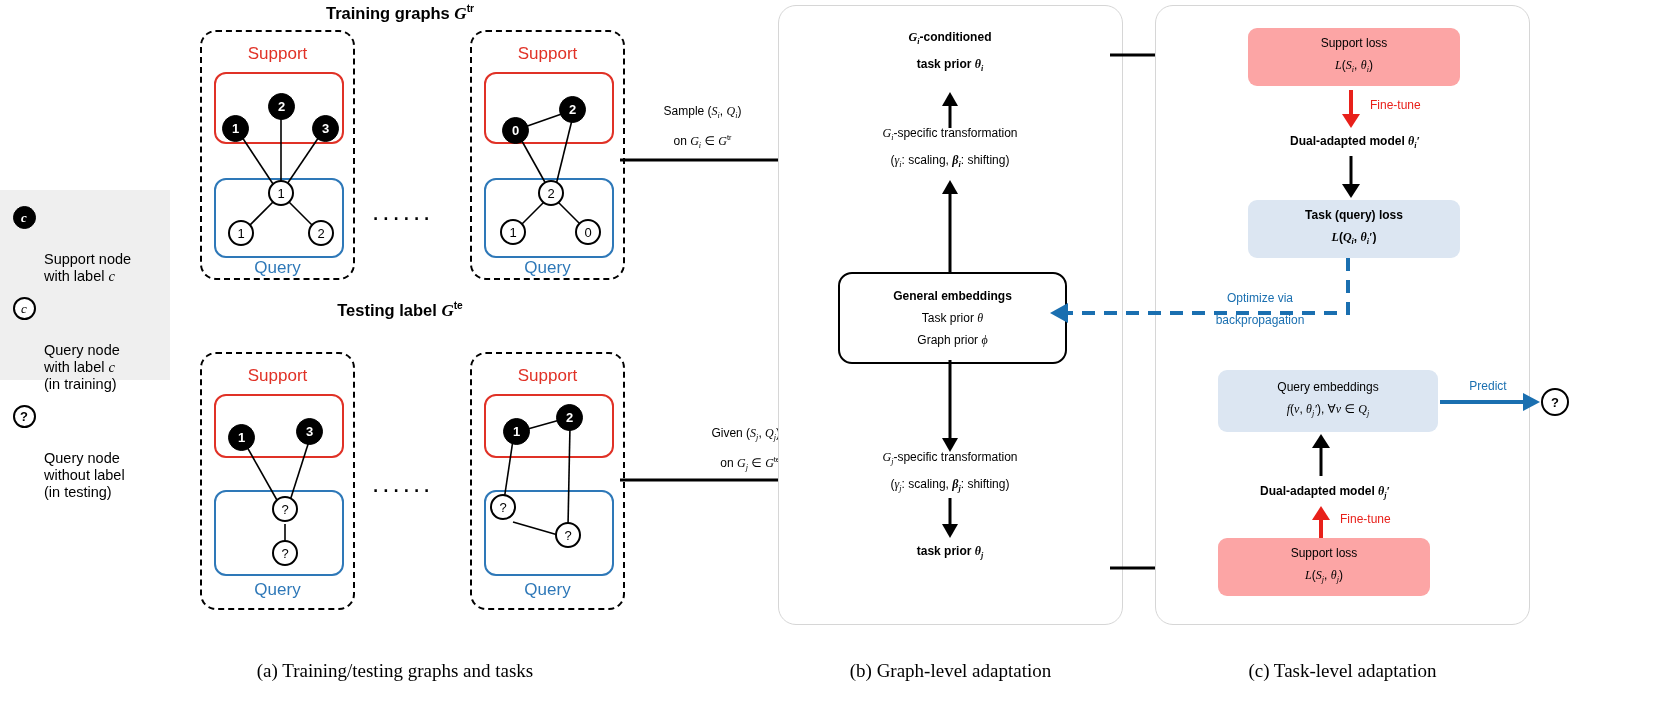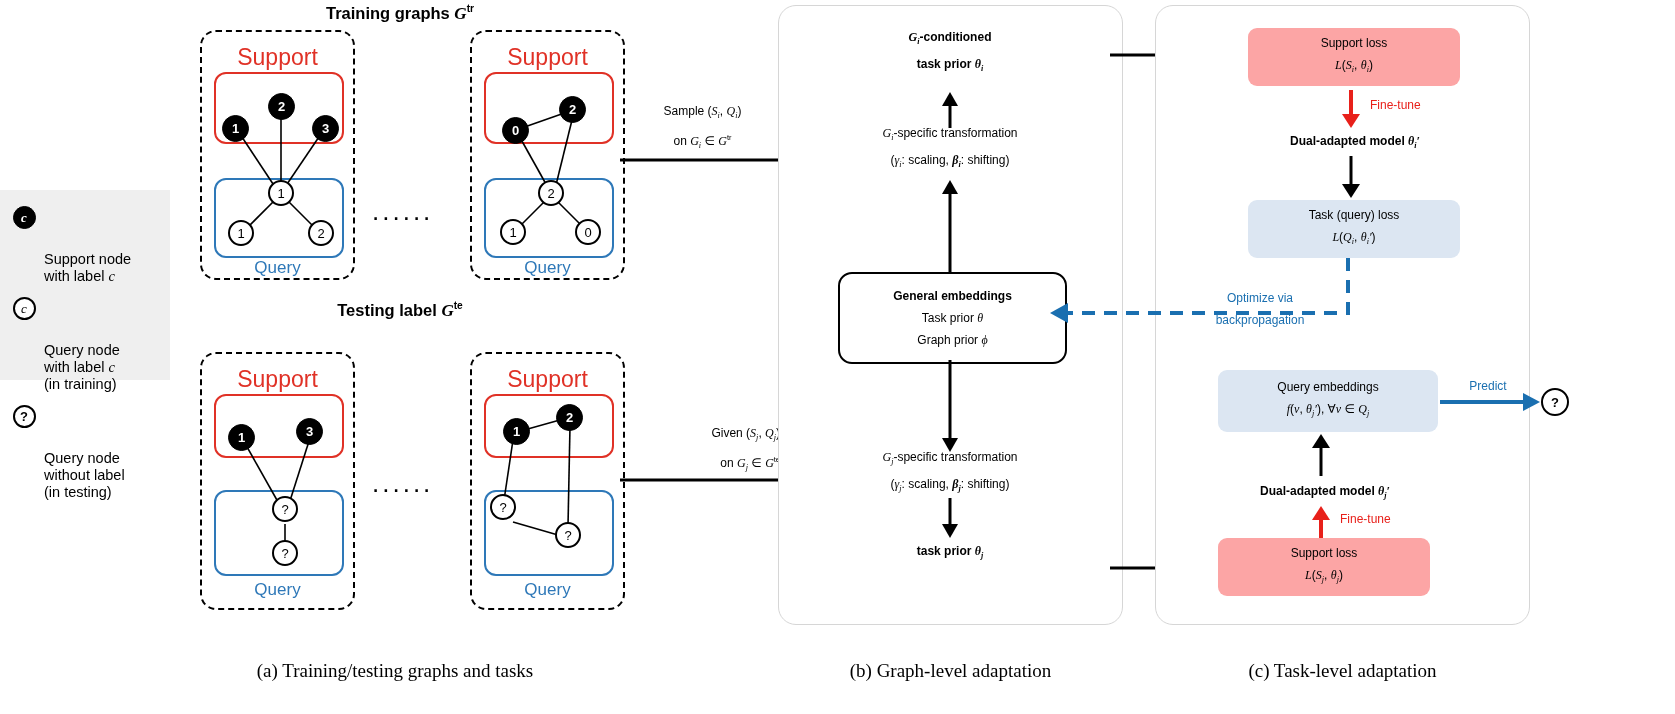--- a/index.html
+++ b/index.html
@@ -19,21 +19,21 @@
   .node{border-radius:50%;display:flex;align-items:center;justify-content:center;
         font-size:13px;font-weight:bold;box-sizing:border-box;}
   .node.support{background:#000;color:#fff;border:1px solid #000;}
   .node.query{background:#fff;color:#000;border:2px solid #000;}
 
   
   .sec-title{font-size:16.5px;font-weight:bold;text-align:center;}
   .dashbox{border:2px dashed #000;border-radius:16px;box-sizing:border-box;background:transparent;}
   .supbox{border:2px solid #e03126;border-radius:12px;box-sizing:border-box;}
   .qrybox{border:2px solid #2e78b8;border-radius:12px;box-sizing:border-box;}
-  .lbl-sup{color:#e03126;font-size:23px;text-align:center;}
+  .lbl-sup{color:#e03126;font-size:17px;text-align:center;}
   .lbl-qry{color:#2e78b8;font-size:17px;text-align:center;}
   .dots{font-size:26px;letter-spacing:3px;color:#000;line-height:1;}
 
   
   .panel{border:1.5px solid #d6d6d6;border-radius:18px;box-sizing:border-box;background:#fff;}
 
   
   .txt{font-size:12px;line-height:22px;text-align:center;}
   .b{font-weight:bold;}
   .math{font-family:"Liberation Serif","DejaVu Serif",serif;font-style:italic;}
@@ -265,21 +265,21 @@
 </svg>
 <div class="abs txt red" style="left:1370px;top:94px;">Fine-tune</div>
 
 <div class="abs txt b" style="left:1210px;top:130px;width:290px;">Dual-adapted model <span class="math" style="font-weight:bold;">θ<sub>i</sub>′</span></div>
 
 <svg class="abs" style="left:1340px;top:156px;" width="22" height="42">
   <line x1="11" y1="0" x2="11" y2="29" stroke="#000" stroke-width="3"></line>
   <polygon points="2,28 11,42 20,28" fill="#000"></polygon>
 </svg>
 
-<div class="abs bluebox ctr" style="left:1248px;top:200px;width:212px;height:58px;">
+<div class="abs bluebox ctr" style="left:1248px;top:200px;width:212px;height:58px;font-weight:bold;">
   <div class="txt">
     <div>Task (query) loss</div>
     <div><span class="math">L</span>(<span class="math">Q<sub>i</sub></span>, <span class="math">θ<sub>i</sub>′</span>)</div>
   </div>
 </div>
 
 <svg class="abs" style="left:1048px;top:258px;" width="300" height="85">
   <path d="M 300,0 L 300,55 L 20,55" stroke="#1a6fb0" stroke-width="4" fill="none" stroke-dasharray="13,9"></path>
   <polygon points="20,45 2,55 20,65" fill="#1a6fb0"></polygon>
 </svg>

